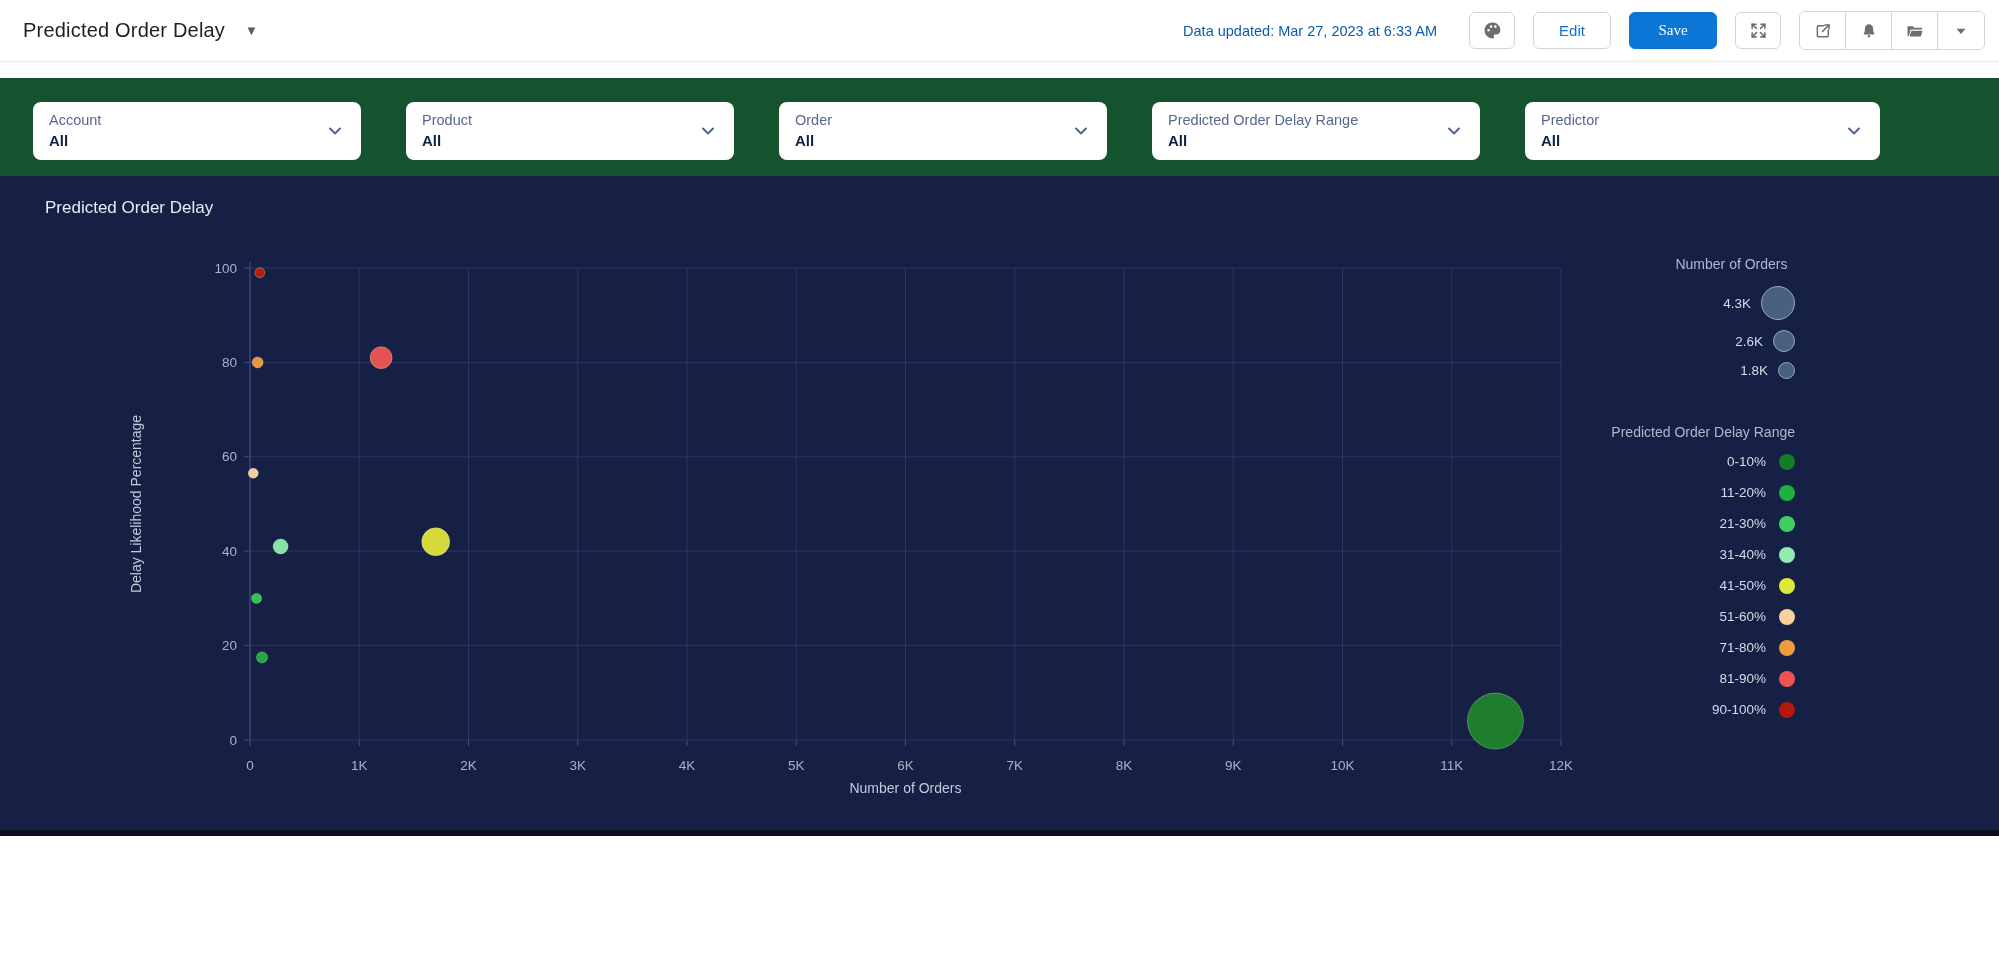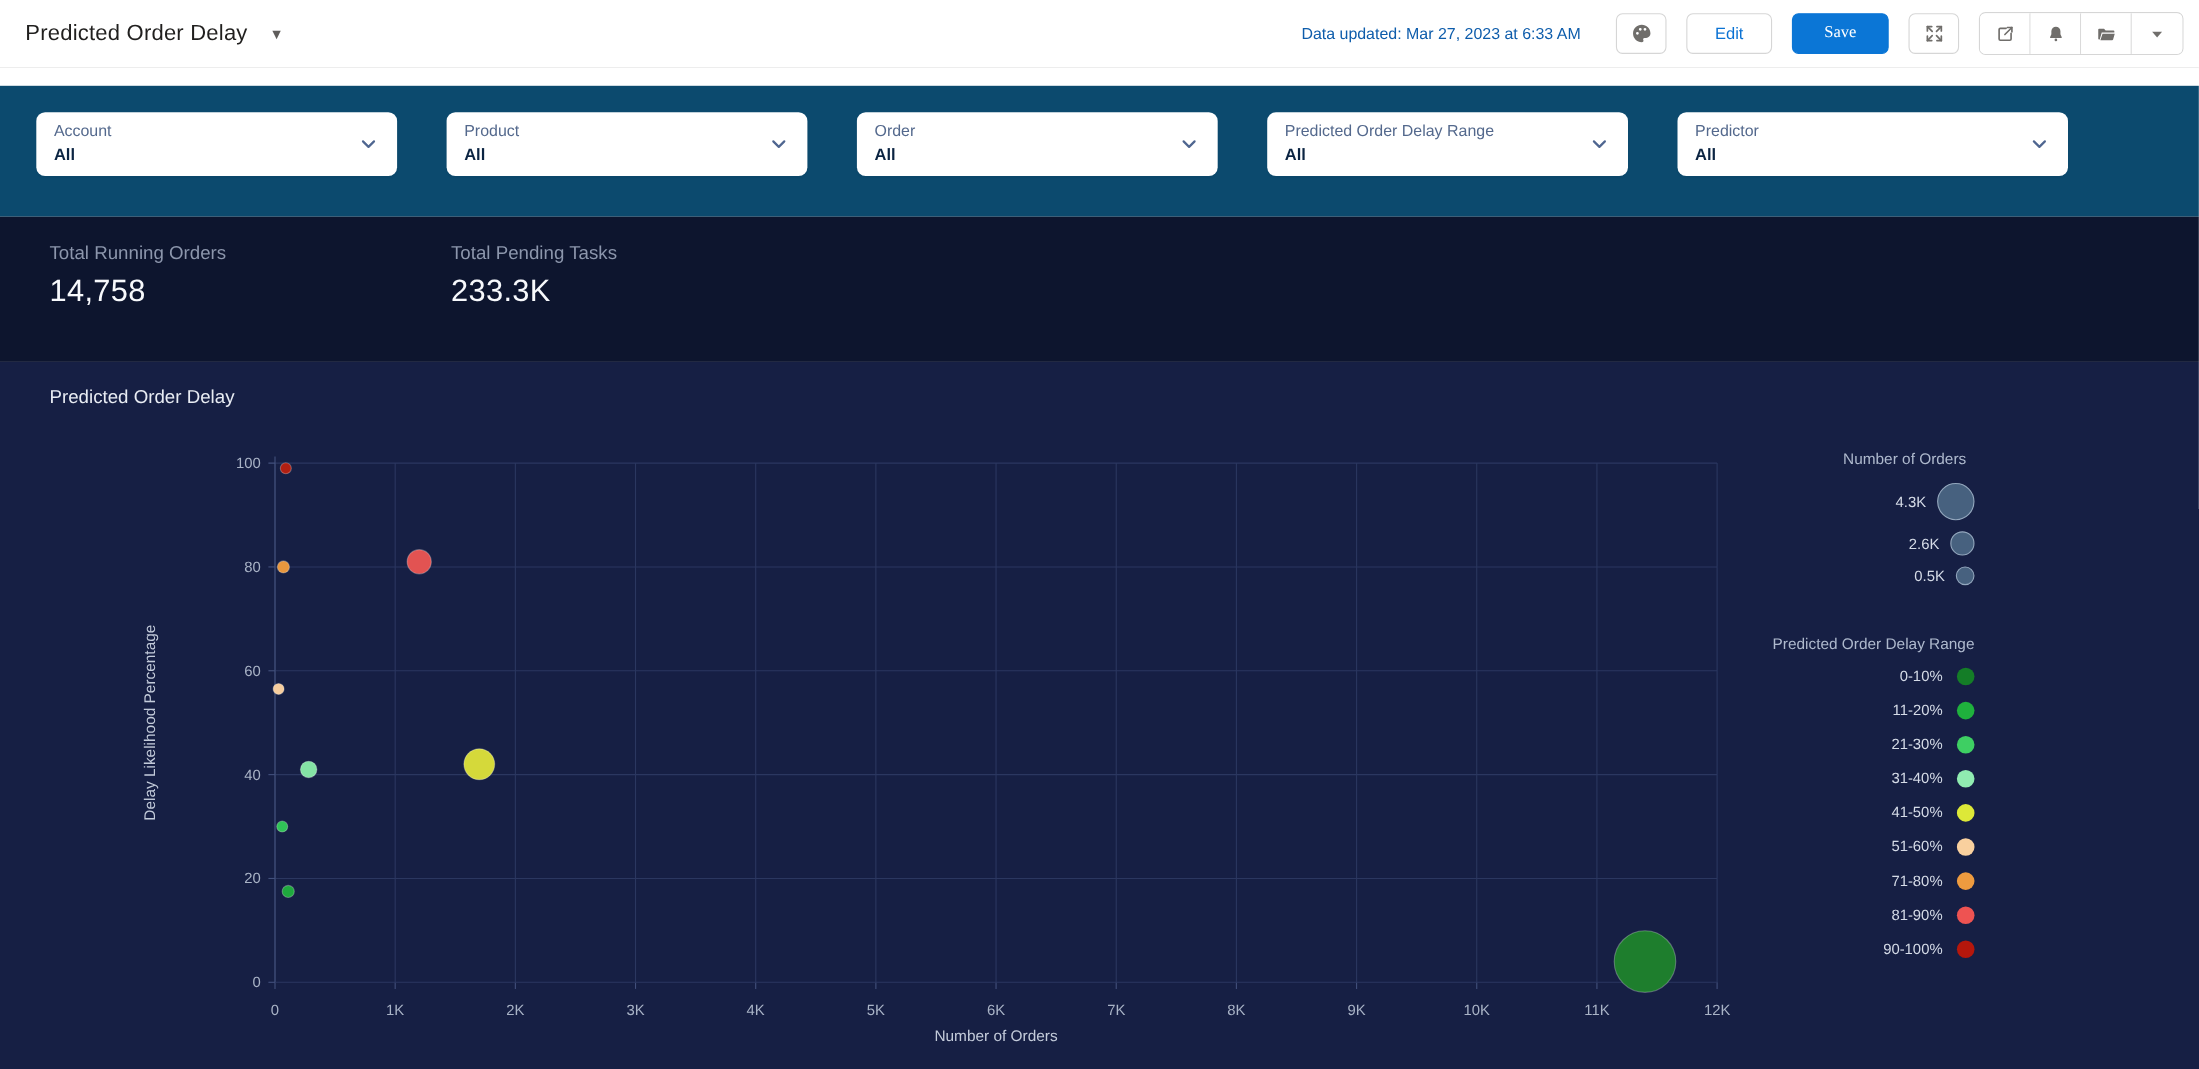--- a/index.html
+++ b/index.html
@@ -26,21 +26,21 @@
   .btn-group { display:flex; border:1px solid #d6d6d6; border-radius:6px; overflow:hidden; }
   .btn-group button { width:46px; height:37px; background:#fff; border:none;
     border-right:1px solid #d6d6d6; display:flex; align-items:center; justify-content:center; cursor:pointer; }
   .btn-group button:last-child { border-right:none; }
   .btn-group svg { width:18px; height:18px; }
   .gicon { fill:#706e6b; stroke:none; }
   .gicon-stroke { fill:none; stroke:#706e6b; stroke-width:2; stroke-linecap:round; stroke-linejoin:round; }
 
   
   .white-gap { height:16px; background:#fff; }
-  .filter-bar { height:119px; background:#0c4a6e; padding:24px 0 0 33px;
+  .filter-bar { height:98px; background:#14532d; padding:24px 0 0 33px;
     display:flex; gap:45px; }
   .filter-card { position:relative; width:328px; height:58px; background:#fff; border-radius:8px;
     padding:9px 44px 9px 16px; cursor:pointer; box-shadow:0 1px 2px rgba(0,0,0,.04); }
   .filter-card:last-child { width:355px; }
   .f-label { color:#54698d; font-size:14.5px; line-height:19px; white-space:nowrap; overflow:hidden; }
   .f-value { color:#0b2442; font-size:15px; font-weight:700; line-height:20px; margin-top:1px; }
   .f-chev { position:absolute; right:18px; top:21px; width:16px; height:16px; }
   .f-chev polyline { fill:none; stroke:#4f6690; stroke-width:2; stroke-linecap:round; stroke-linejoin:round; }
 
   
@@ -170,30 +170,20 @@
       </div>
       <div class="filter-card">
         <div class="f-label">Predictor</div>
         <div class="f-value">All</div>
         <svg class="f-chev" viewBox="0 0 16 16">
           <polyline points="3,5.5 8,10.5 13,5.5"></polyline>
         </svg>
       </div>
     </div>
 
-  <section class="kpi-row" id="kpi-row">
-      <div class="kpi" style="left: 45px;">
-        <div class="kpi-label">Total Running Orders</div>
-        <div class="kpi-value">14,758</div>
-      </div>
-      <div class="kpi" style="left: 410px;">
-        <div class="kpi-label">Total Pending Tasks</div>
-        <div class="kpi-value">233.3K</div>
-      </div>
-    </section>
 
   <section class="chart-panel">
     <h2 class="chart-title">Predicted Order Delay</h2>
     <svg id="plot" width="1999" height="654" viewBox="0 0 1999 654">
         <line x1="250" y1="92" x2="250" y2="564" stroke="#2b3760" stroke-width="1"></line>
         <line x1="250" y1="564" x2="250" y2="570" stroke="#42507c" stroke-width="1"></line>
         <text x="250" y="594" fill="#a9b3c6" font-size="13.5" text-anchor="middle" font-family="&quot;Liberation Sans&quot;,sans-serif">0</text>
         <line x1="359.25" y1="92" x2="359.25" y2="564" stroke="#2b3760" stroke-width="1"></line>
         <line x1="359.25" y1="564" x2="359.25" y2="570" stroke="#42507c" stroke-width="1"></line>
         <text x="359.25" y="594" fill="#a9b3c6" font-size="13.5" text-anchor="middle" font-family="&quot;Liberation Sans&quot;,sans-serif">1K</text>
@@ -265,21 +255,21 @@
         <div class="sl-title">Number of Orders</div>
         <div class="sl-row">
           <span class="sl-label">4.3K</span>
           <span class="sl-circle" style="width: 34px; height: 34px;"></span>
         </div>
         <div class="sl-row">
           <span class="sl-label">2.6K</span>
           <span class="sl-circle" style="width: 22px; height: 22px;"></span>
         </div>
         <div class="sl-row">
-          <span class="sl-label">0.5K</span>
+          <span class="sl-label">1.8K</span>
           <span class="sl-circle" style="width: 17px; height: 17px;"></span>
         </div>
       </div>
     <div class="range-legend" id="range-legend">
         <div class="rl-title">Predicted Order Delay Range</div>
         <div class="rl-row">
           <span class="rl-label">0-10%</span>
           <span class="rl-dot" style="background: rgb(20, 125, 39);"></span>
         </div>
         <div class="rl-row">

